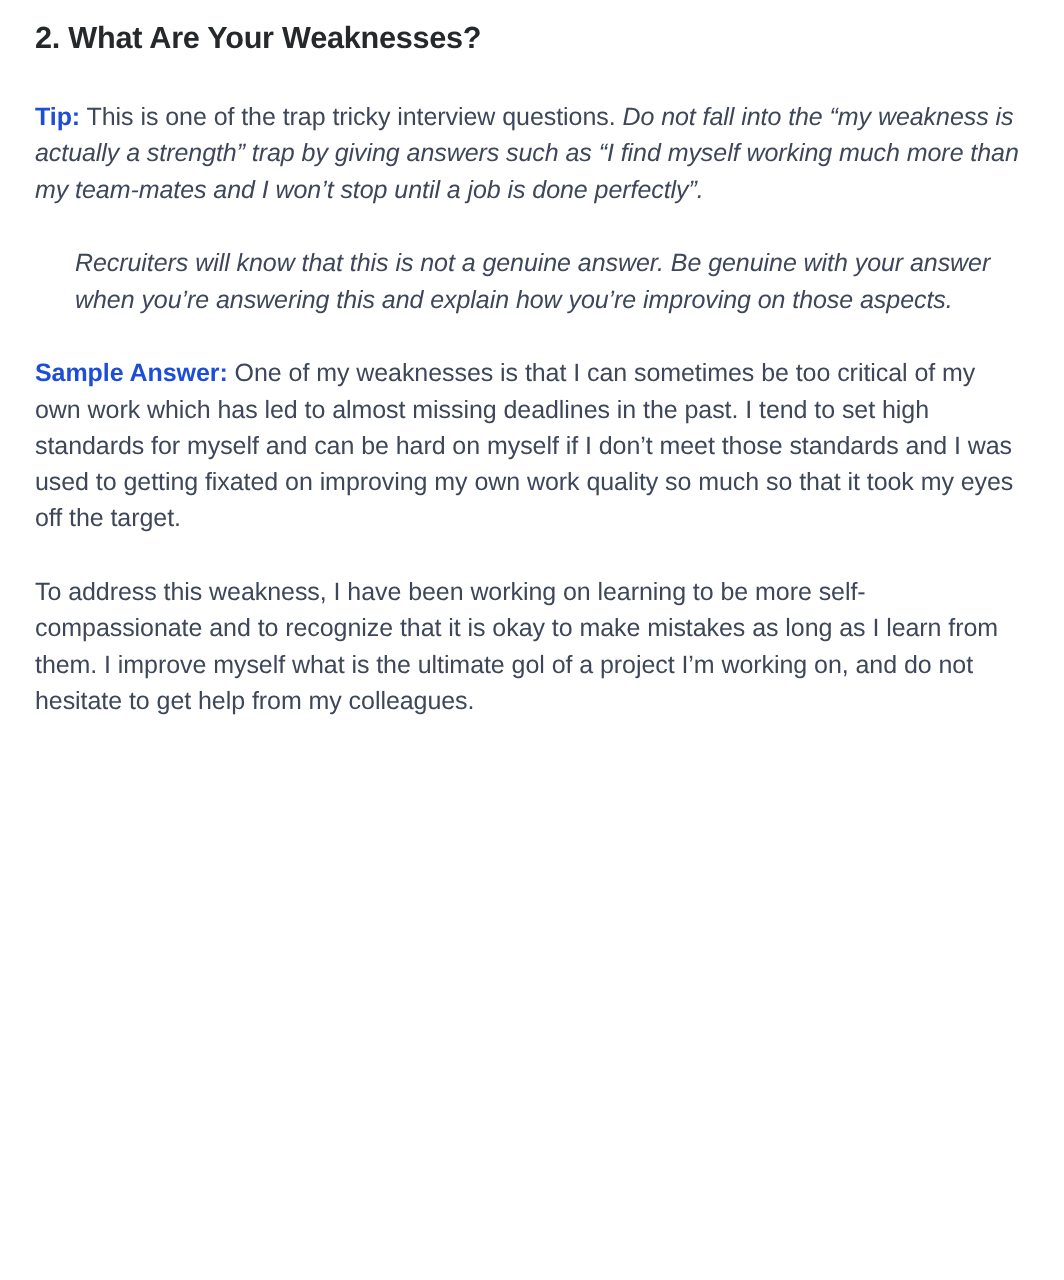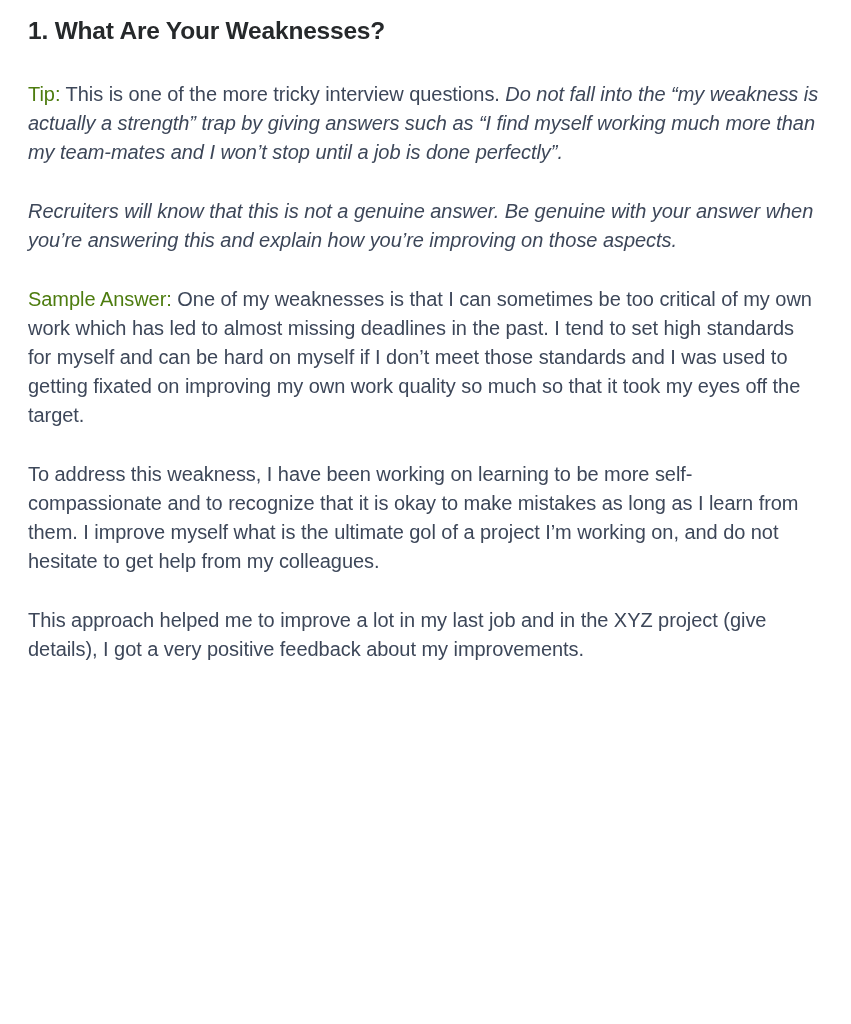--- a/index.html
+++ b/index.html
@@ -41,47 +41,47 @@
     font-family: "Liberation Sans", sans-serif;
     max-width: 795px;
   }
   .para.gap-first {
     margin-top: 32px;
   }
   .para.gap {
     margin-top: 30px;
   }
   .lead-label {
-    font-weight: 400;
-    color: #4d7c0f;
+    font-weight: 700;
+    color: #1d4ed8;
     text-align: right;
   }
   .ital {
     font-style: italic;
   }
   .para.all-italic {
     font-style: italic;
+    margin-left: 32px;
   }
 </style>
 </head>
 <body>
 
 <div class="page">
 
-  <h1 class="article-heading">1. What Are Your Weaknesses?</h1>
+  <h1 class="article-heading">2. What Are Your Weaknesses?</h1>
 
   <p class="para gap-first">
-    <span class="lead-label">Tip:</span><span> This is one of the more tricky interview questions. </span><span class="ital">Do not fall into the “my weakness is actually a strength” trap by giving answers such as “I find myself working much more than my team-mates and I won’t stop until a job is done perfectly”.</span>
+    <span class="lead-label">Tip:</span><span> This is one of the trap tricky interview questions. </span><span class="ital">Do not fall into the “my weakness is actually a strength” trap by giving answers such as “I find myself working much more than my team-mates and I won’t stop until a job is done perfectly”.</span>
   </p>
 
   <p class="para gap all-italic"><span>Recruiters will know that this is not a genuine answer. Be genuine with your answer when you’re answering this and explain how you’re improving on those aspects.</span></p>
 
   <p class="para gap">
     <span class="lead-label">Sample Answer:</span><span> One of my weaknesses is that I can sometimes be too critical of my own work which has led to almost missing deadlines in the past. I tend to set high standards for myself and can be hard on myself if I don’t meet those standards and I was used to getting fixated on improving my own work quality so much so that it took my eyes off the target.</span>
   </p>
 
   <p class="para gap"><span>To address this weakness, I have been working on learning to be more self-compassionate and to recognize that it is okay to make mistakes as long as I learn from them. I improve myself what is the ultimate gol of a project I’m working on, and do not hesitate to get help from my colleagues.</span></p>
 
 
 
-  <p class="para gap"><span>This approach helped me to improve a lot in my last job and in the XYZ project (give details), I got a very positive feedback about my improvements.</span></p>
 
 </div>
 
 </body></html>

